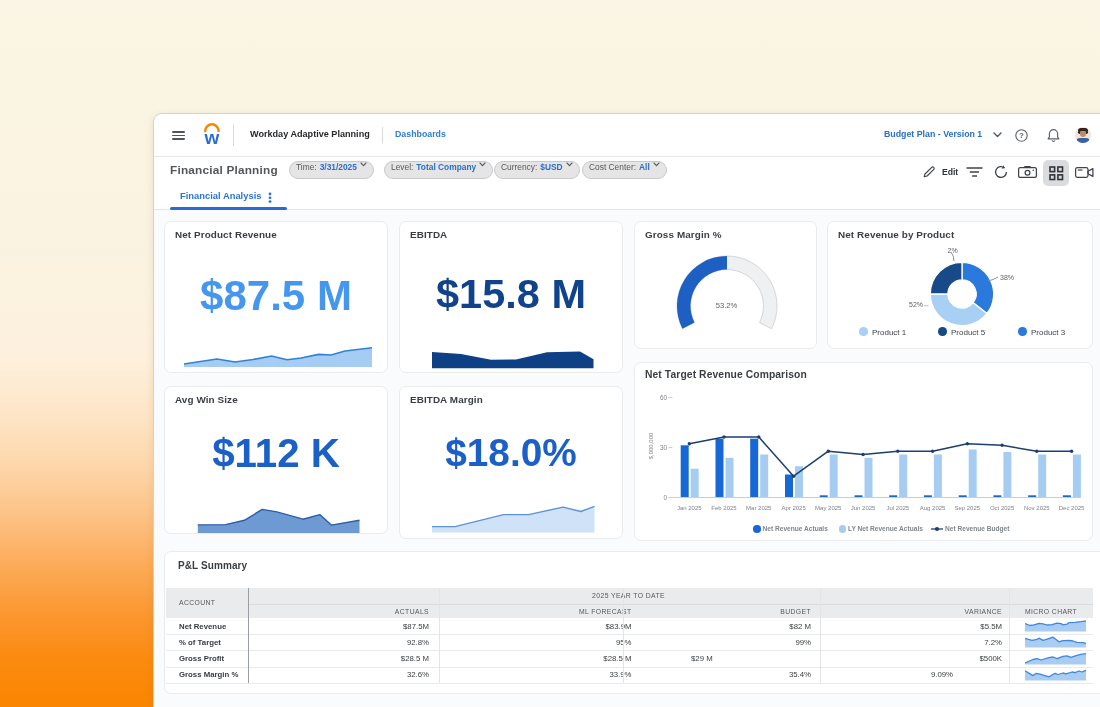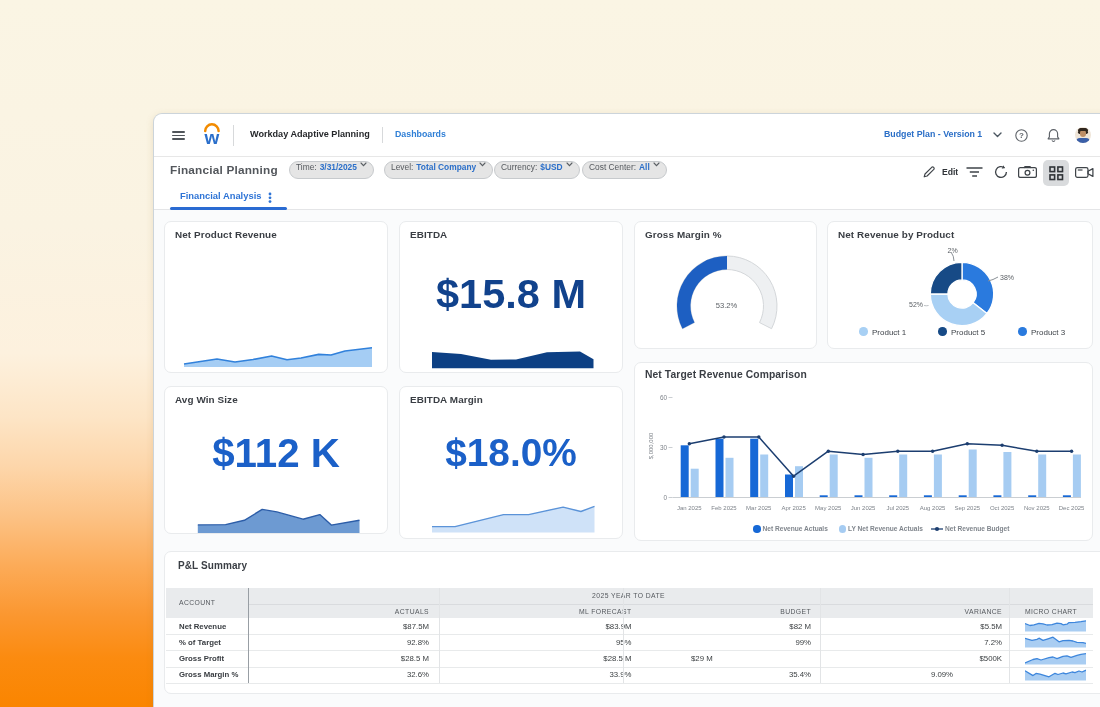--- a/index.html
+++ b/index.html
@@ -117,20 +117,21 @@
         <circle cx="2" cy="2" r="1.4"></circle>
         <circle cx="2" cy="5.8" r="1.4"></circle>
         <circle cx="2" cy="9.6" r="1.4"></circle>
       </g>
     </svg>
   <div class="tabline"></div>
   <div class="toolsep"></div>
   <div class="content" id="content">
 <div class="card" style="left:10px;top:11px;width:224px;height:152px">
         <div class="ct">Net Product Revenue</div>
+<div class="big" style="top:50px;font-size:42px;color:#4596ef">$87.5 M</div>
 <svg class="abs" style="left:18px;top:117px" width="190" height="29" viewBox="0 0 190 29">
 <polygon points="1,25 34,20 52,23 70,20.5 88.6,17 104,20.7 118,19 135.7,15.4 148,16 162,12 189,8.7 189,28 1,28" fill="#a5cdf4"></polygon>
 <polyline points="1,25 34,20 52,23 70,20.5 88.6,17 104,20.7 118,19 135.7,15.4 148,16 162,12 189,8.7" fill="none" stroke="#3181db" stroke-width="1.6" stroke-linejoin="round"></polyline>
 </svg>
       </div>
 <div class="card" style="left:245px;top:11px;width:224px;height:152px">
         <div class="ct">EBITDA</div>
 <div class="big" style="top:47.5px;font-size:41.5px;color:#11428c">$15.8 M</div>
 <svg class="abs" style="left:32px;top:127px" width="162" height="20" viewBox="0 0 162 20">
 <polygon points="0,3 29,5 59,10.8 84,10.5 115,3.3 148,2.6 161.5,10.2 161.5,19.3 0,19.3" fill="#0d4084"></polygon>

